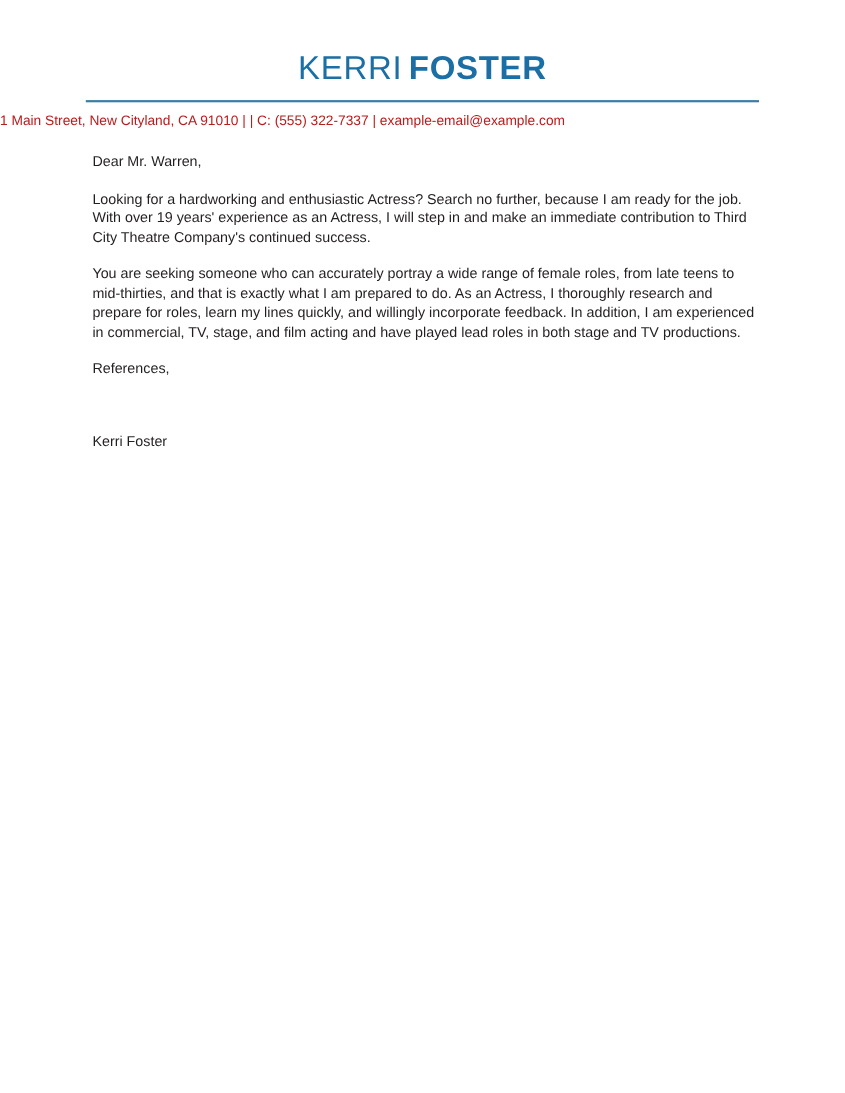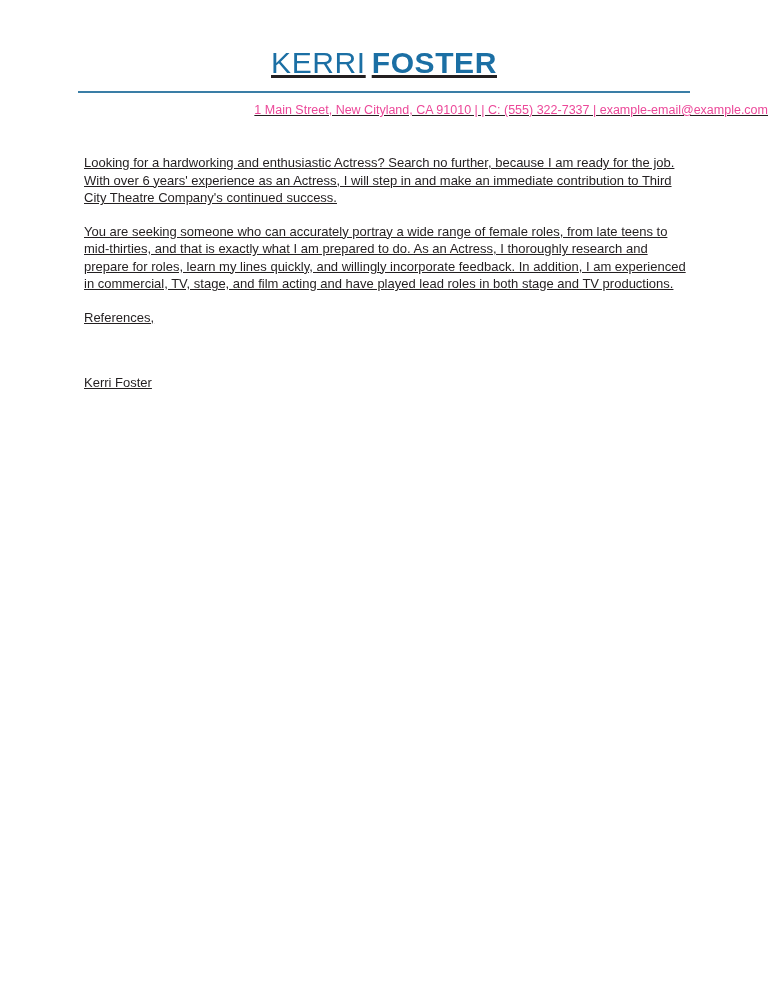--- a/index.html
+++ b/index.html
@@ -16,21 +16,20 @@
     -webkit-font-smoothing: antialiased;
   }
 
   .page {
     position: relative;
     width: 768px;
     height: 994px;
     background: #ffffff;
     box-sizing: border-box;
     overflow: hidden;
-    text-decoration: underline;
   }
 
   
   .letterhead {
     padding-top: 46px;
   }
 
   .name-line {
     text-align: center;
     font-size: 30px;
@@ -49,24 +48,24 @@
 
   .rule {
     margin: 11px auto 0 auto;
     width: 612px;
     height: 2px;
     background: #3a7ea6;
   }
 
   .contact-line {
     margin-top: 9px;
-    text-align: right;
+    text-align: left;
     font-size: 12.5px;
     line-height: 16px;
-    color: #ec4899;
+    color: #b91c1c;
     white-space: nowrap;
     font-weight: 400;
   }
 
   
   .letter-body {
     margin: 0 auto;
     width: 624px;
     padding-left: 12px;
     box-sizing: border-box;
@@ -108,22 +107,23 @@
       <span class="name-first">KERRI</span><span class="name-last">FOSTER</span>
     </div>
 
     <div class="rule"></div>
 
     <div class="contact-line">1 Main Street, New Cityland, CA 91010 | | C: (555) 322-7337 | example-email@example.com</div>
   </header>
 
   <main class="letter-body">
 
+    <p class="salutation">Dear Mr. Warren,</p>
 
-    <p class="para">Looking for a hardworking and enthusiastic Actress? Search no further, because I am ready for the job. With over 6 years' experience as an Actress, I will step in and make an immediate contribution to Third City Theatre Company's continued success.</p>
+    <p class="para">Looking for a hardworking and enthusiastic Actress? Search no further, because I am ready for the job. With over 19 years' experience as an Actress, I will step in and make an immediate contribution to Third City Theatre Company's continued success.</p>
 
     <p class="para">You are seeking someone who can accurately portray a wide range of female roles, from late teens to mid-thirties, and that is exactly what I am prepared to do. As an Actress, I thoroughly research and prepare for roles, learn my lines quickly, and willingly incorporate feedback. In addition, I am experienced in commercial, TV, stage, and film acting and have played lead roles in both stage and TV productions.</p>
 
 
     <p class="closing">References,</p>
 
     <p class="signature">Kerri Foster</p>
 
   </main>
 

